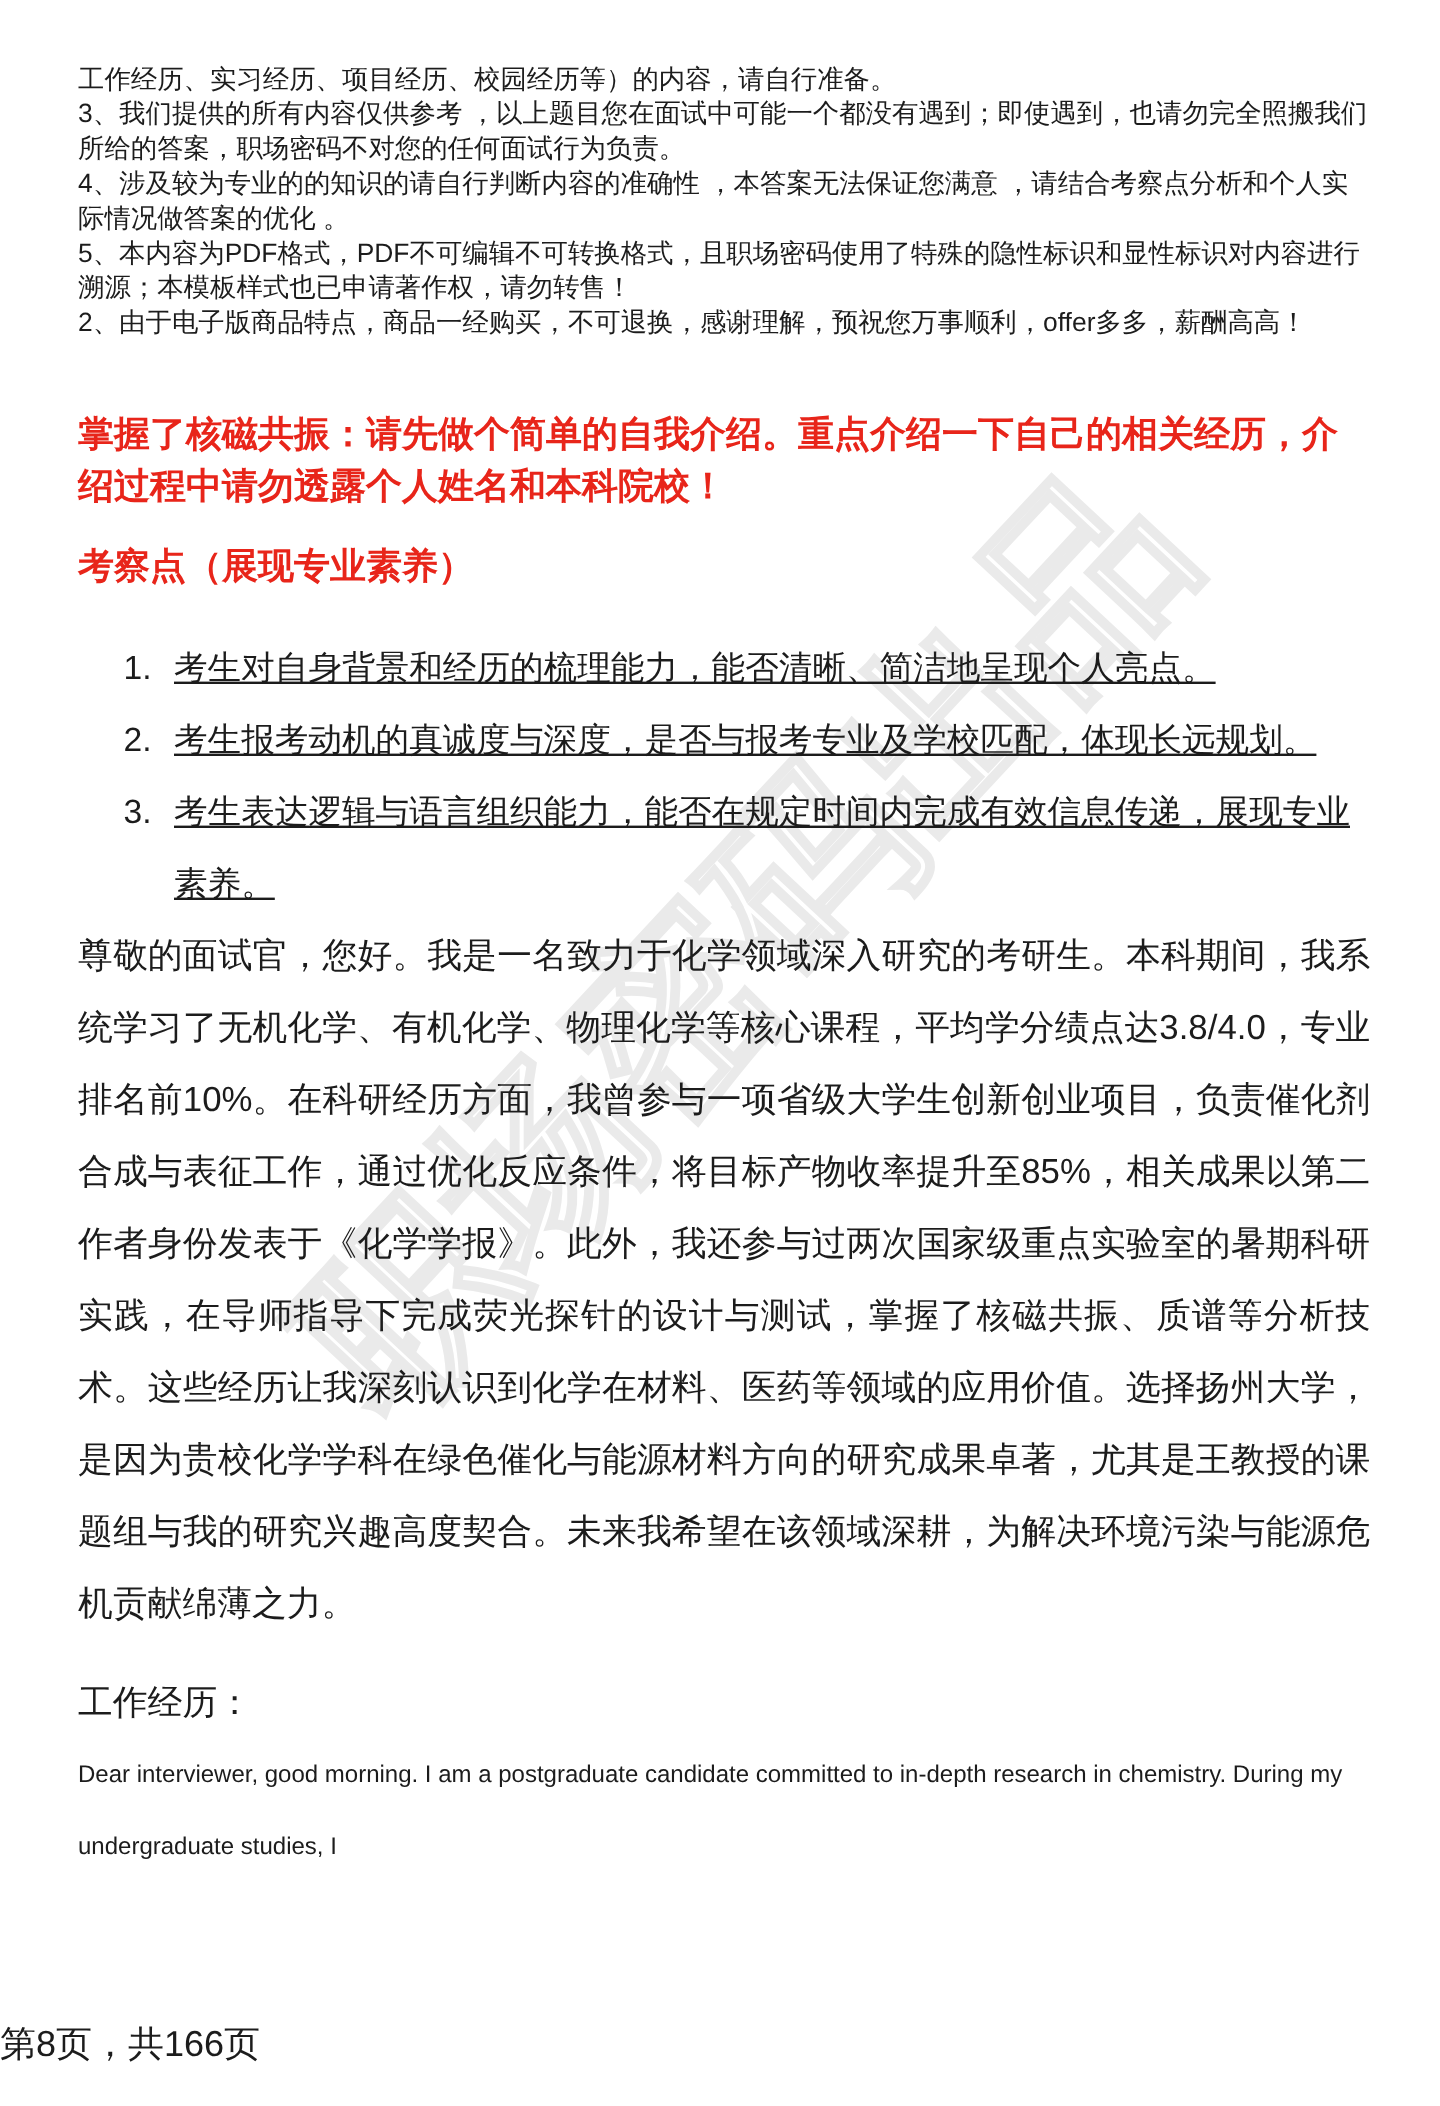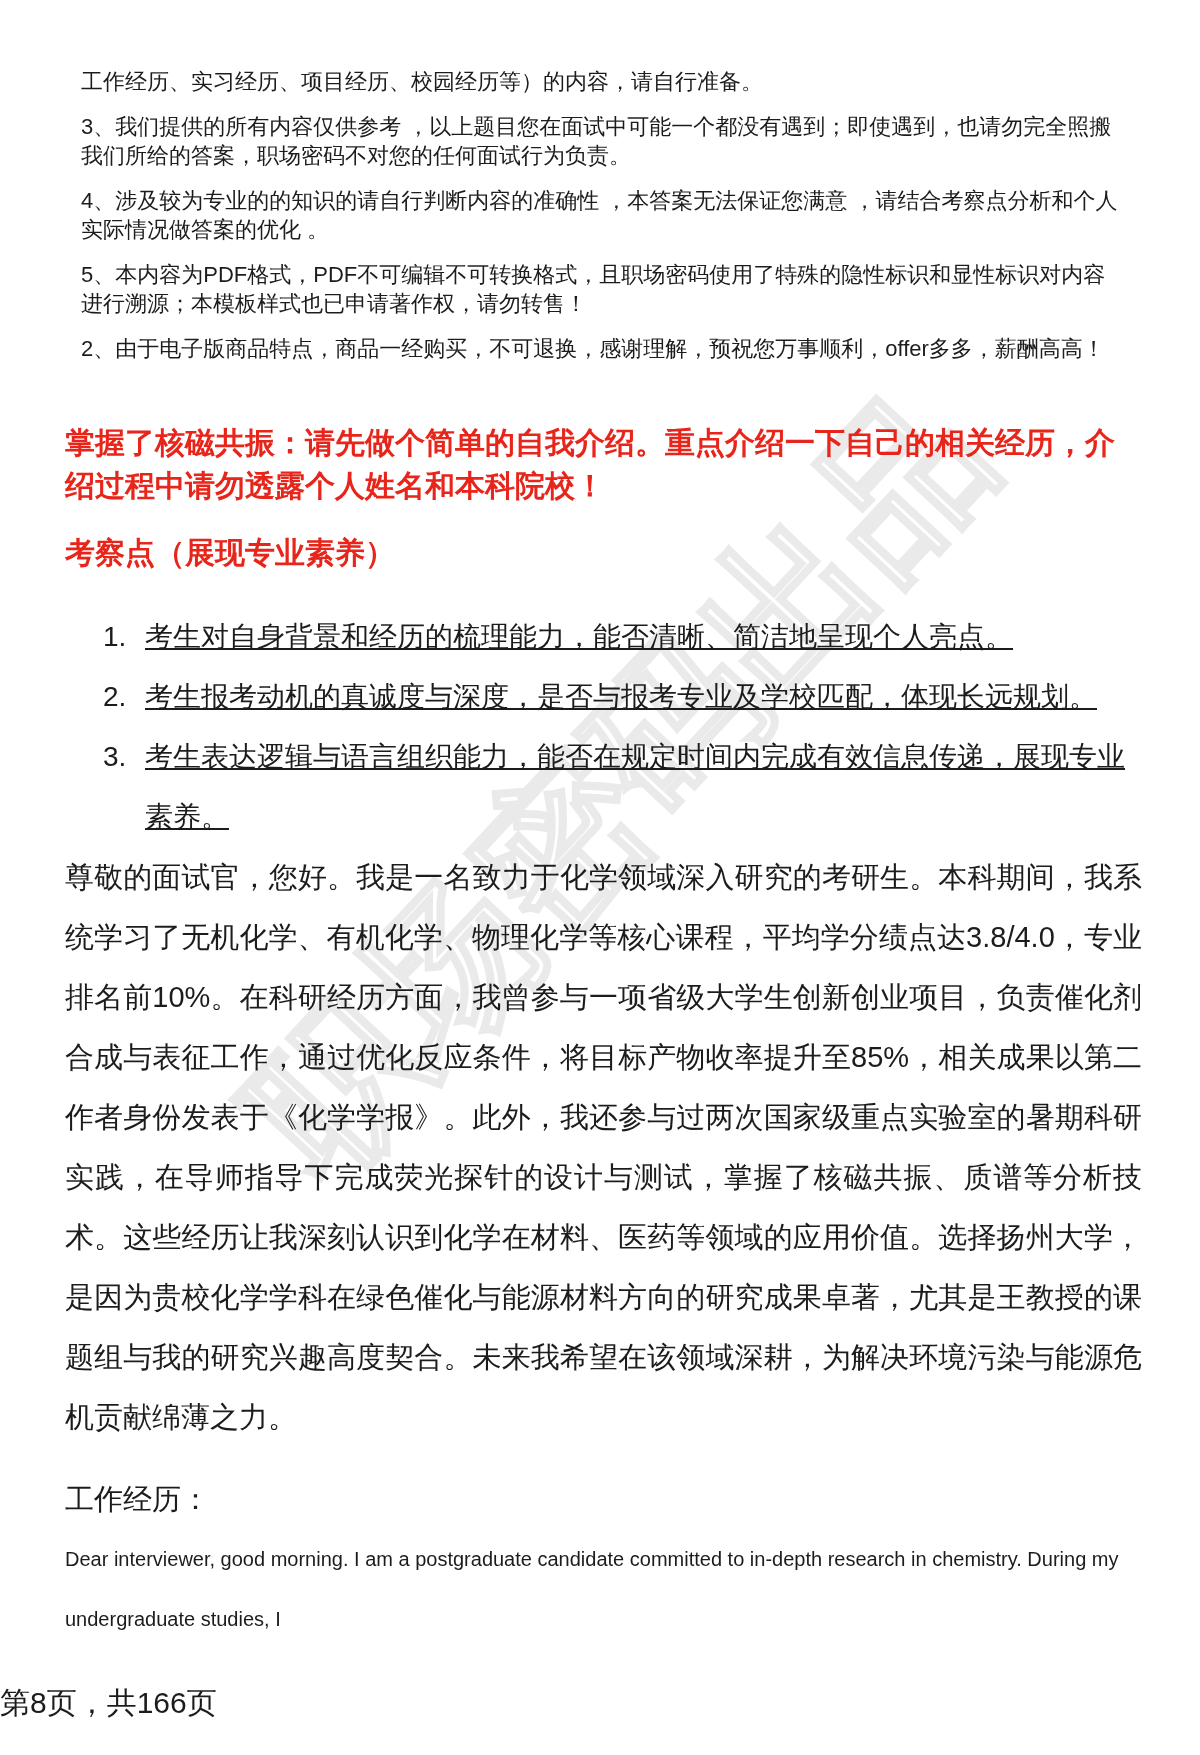--- a/index.html
+++ b/index.html
@@ -17,21 +17,21 @@
     left: 0; top: 0;
     z-index: 0;
     pointer-events: none;
   }
   .content {
     position: relative;
     z-index: 1;
     padding: 51px 58px 0 65px;
   }
   .notice p {
-    margin: 16px;
+    margin: 0;
     font-size: 22px;
     line-height: 29px;
     color: #1c1c1c;
   }
   .q-heading {
     margin: 58px 0 0 0;
     font-size: 30px;
     line-height: 43px;
     font-weight: bold;
     color: #e8251a;

